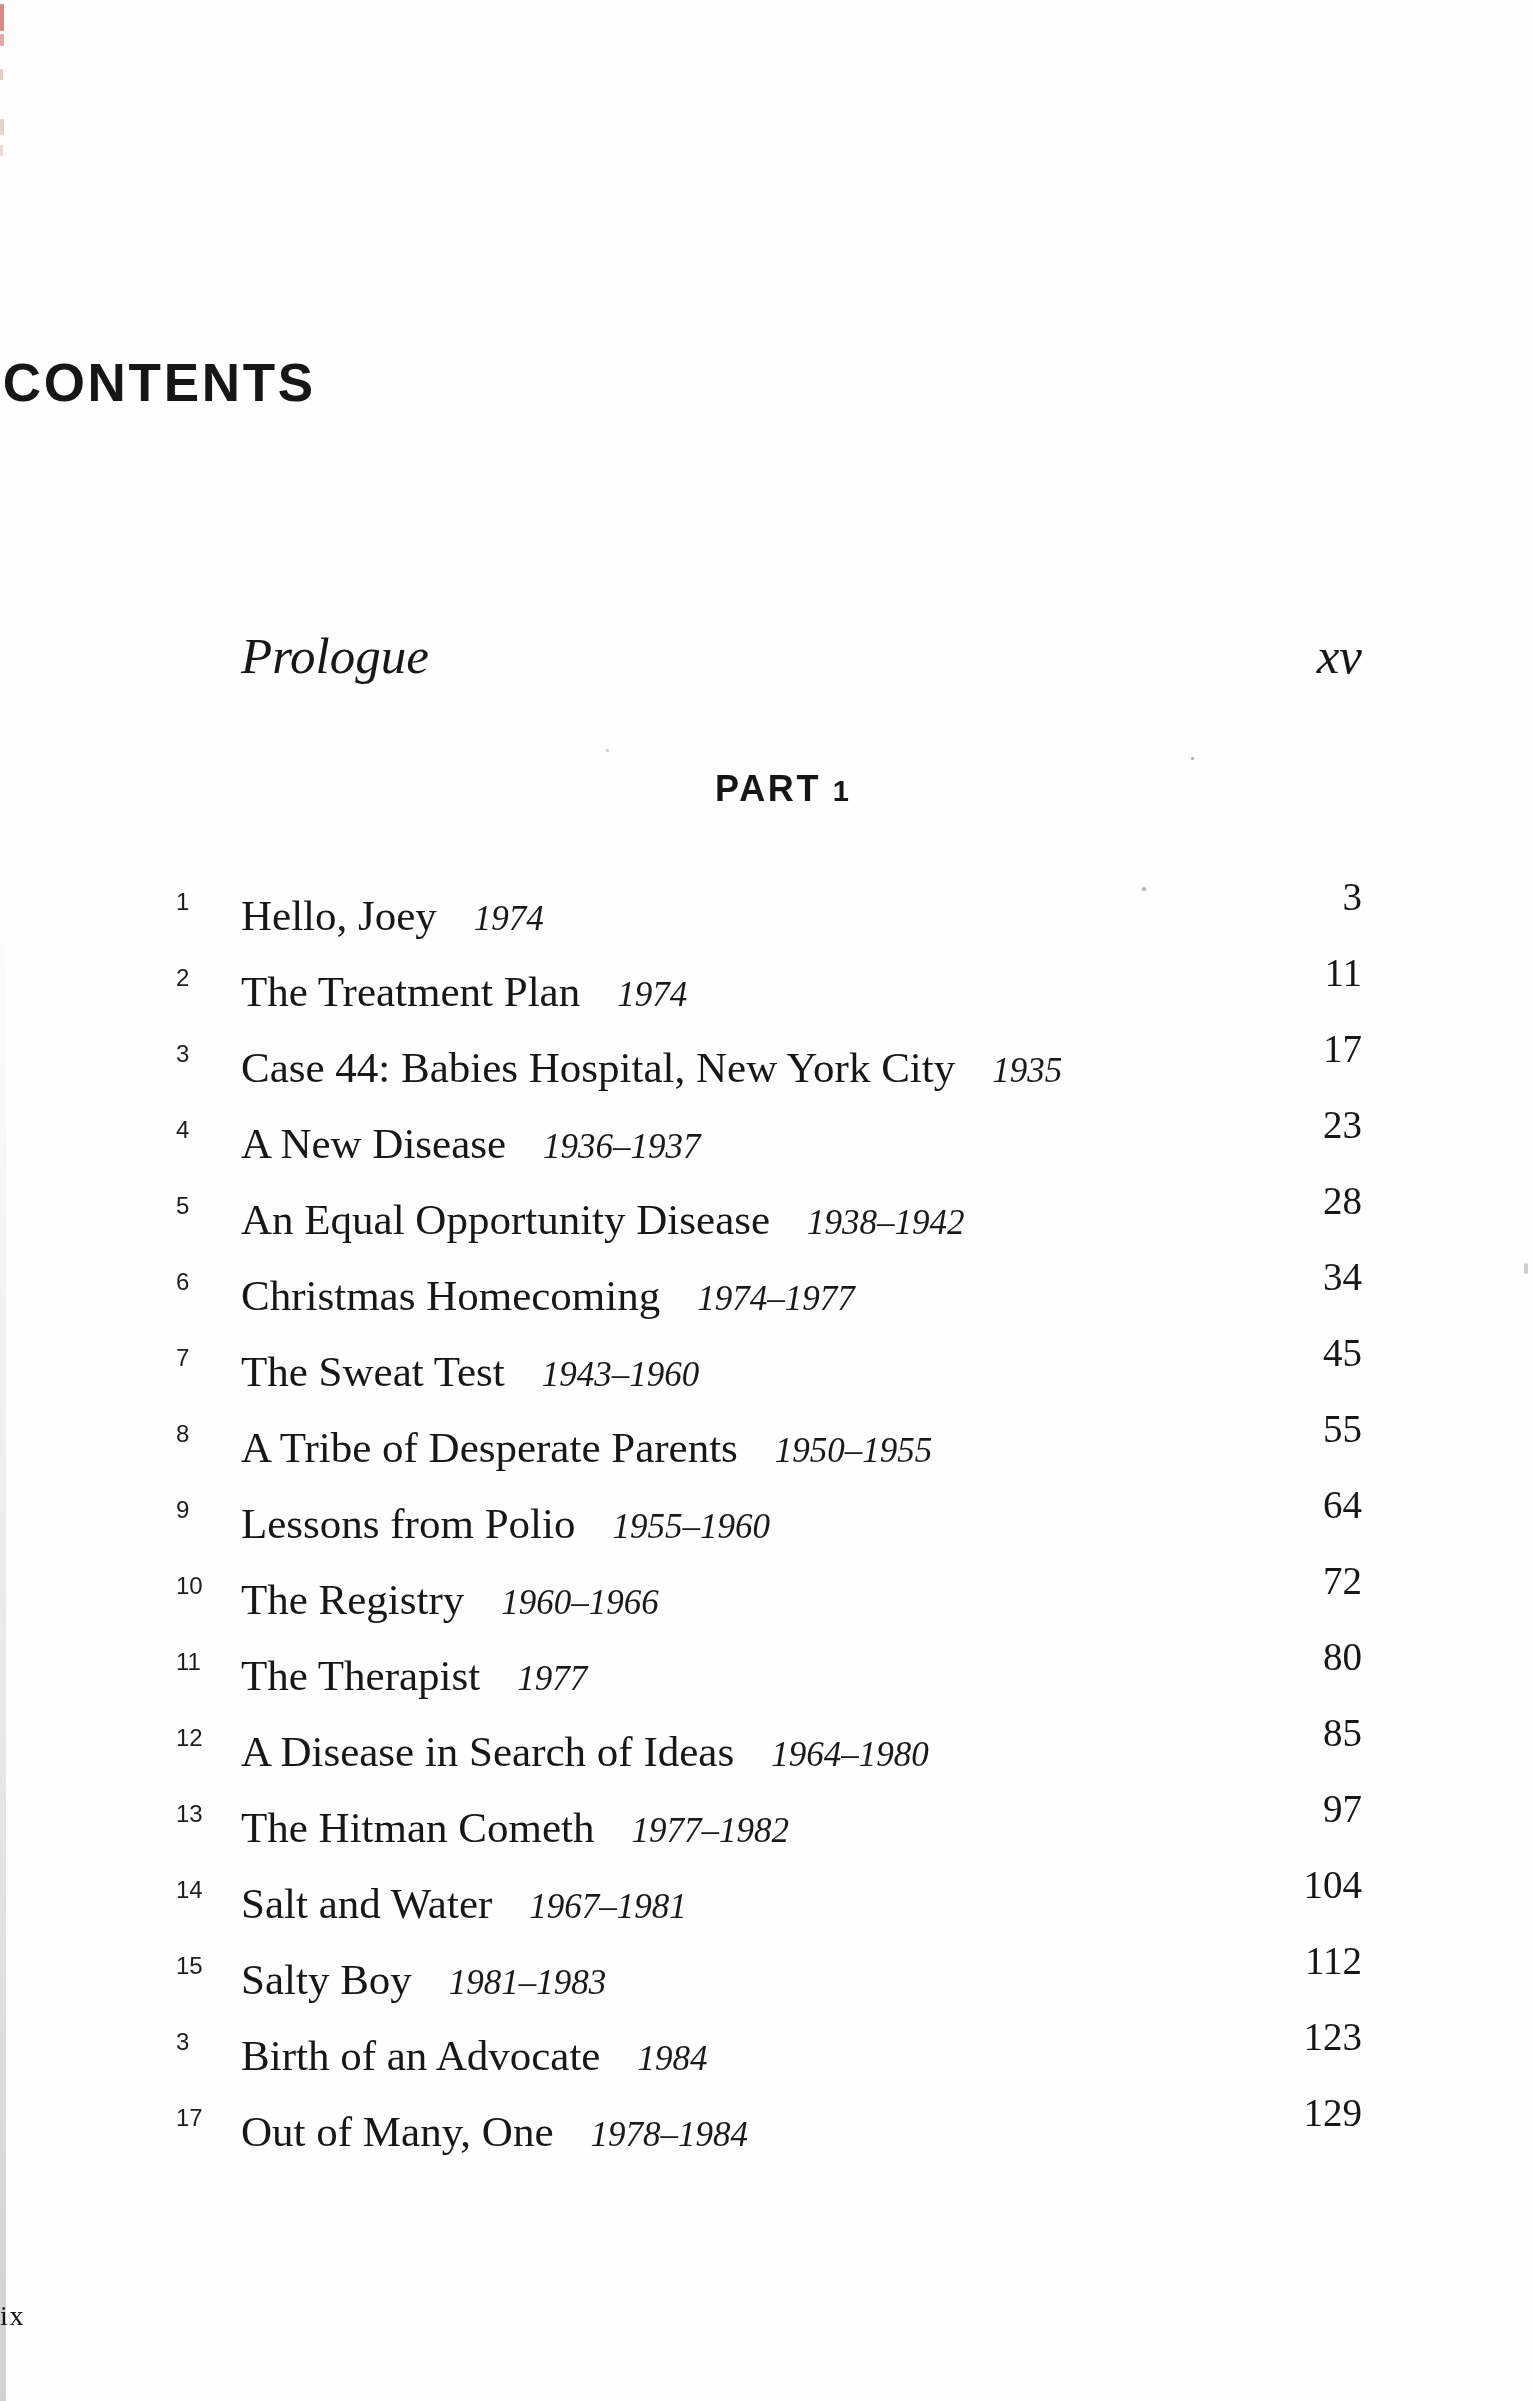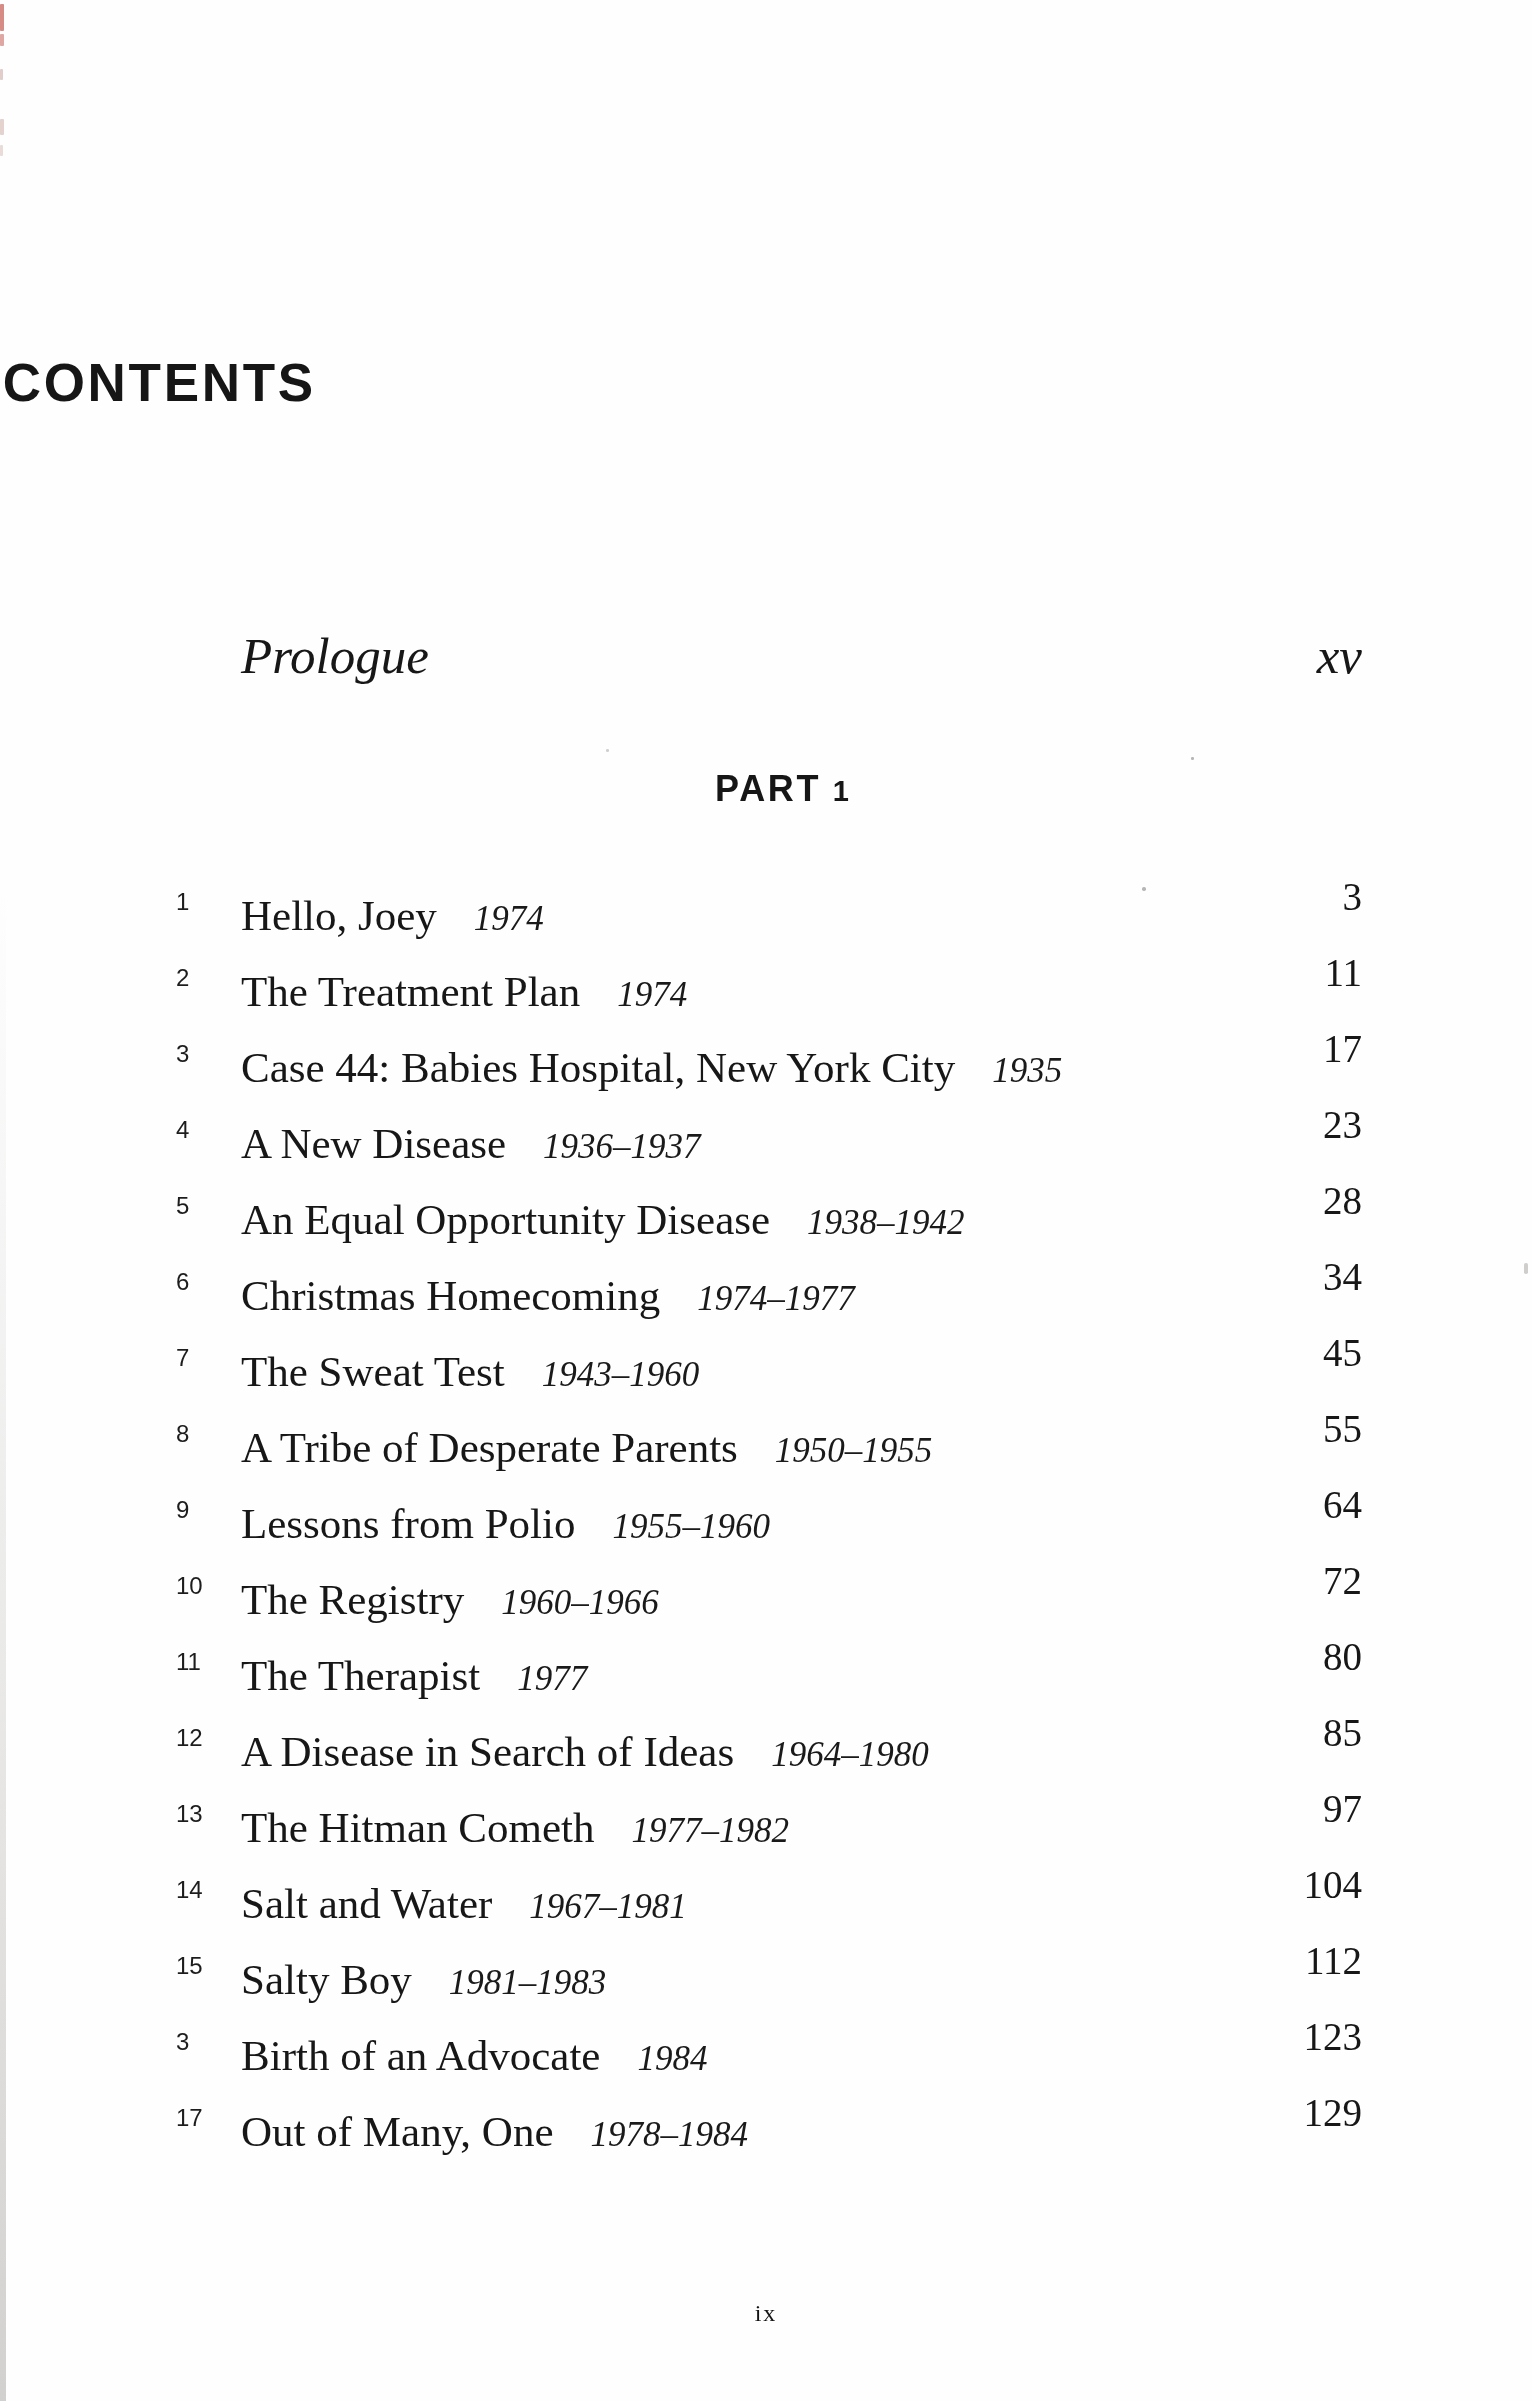--- a/index.html
+++ b/index.html
@@ -105,22 +105,21 @@
     line-height: 1;
     color: #171717;
   }
 
   
   .folio {
     position: absolute;
     top: 2300px;
     left: 0;
     width: 100%;
-    text-align: center;
-    font-size: 24px;
+    font-size: 28px;
     letter-spacing: 1.8px;
     color: #141414;
   }
 
   
   .edge-dash { position: absolute; left: 0; border-radius: 0.9px; }
   .edge-dash.d1 { top: 3.5px;   height: 27px; width: 4.4px; background: rgba(187, 62, 52, 0.60); }
   .edge-dash.d2 { top: 34px;  height: 11.5px; width: 3.5px; background: rgba(187, 62, 52, 0.45); }
   .edge-dash.d3 { top: 69px;  height: 10.6px; width: 2.7px; background: rgba(158, 96, 84, 0.30); }
   .edge-dash.d4 { top: 119px; height: 16px; width: 3.5px; background: rgba(158, 96, 84, 0.28); }

